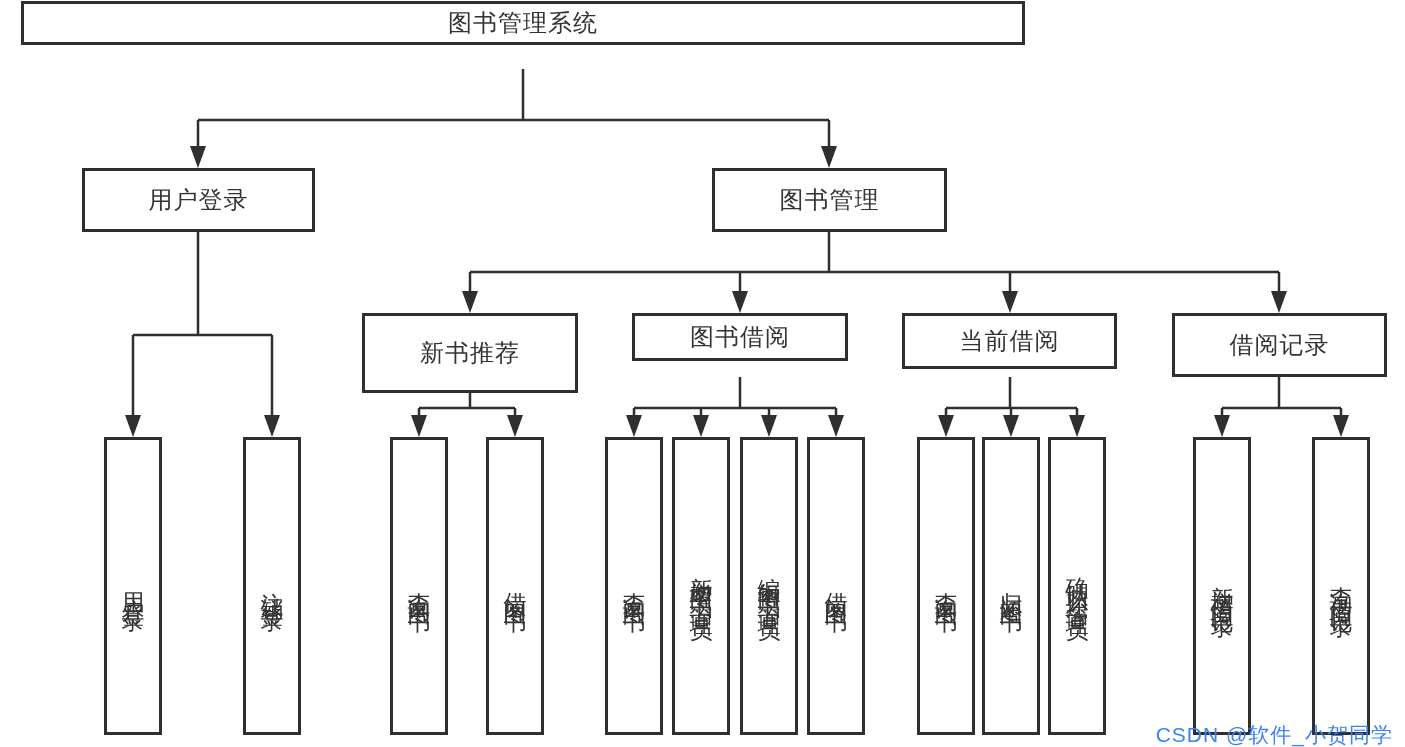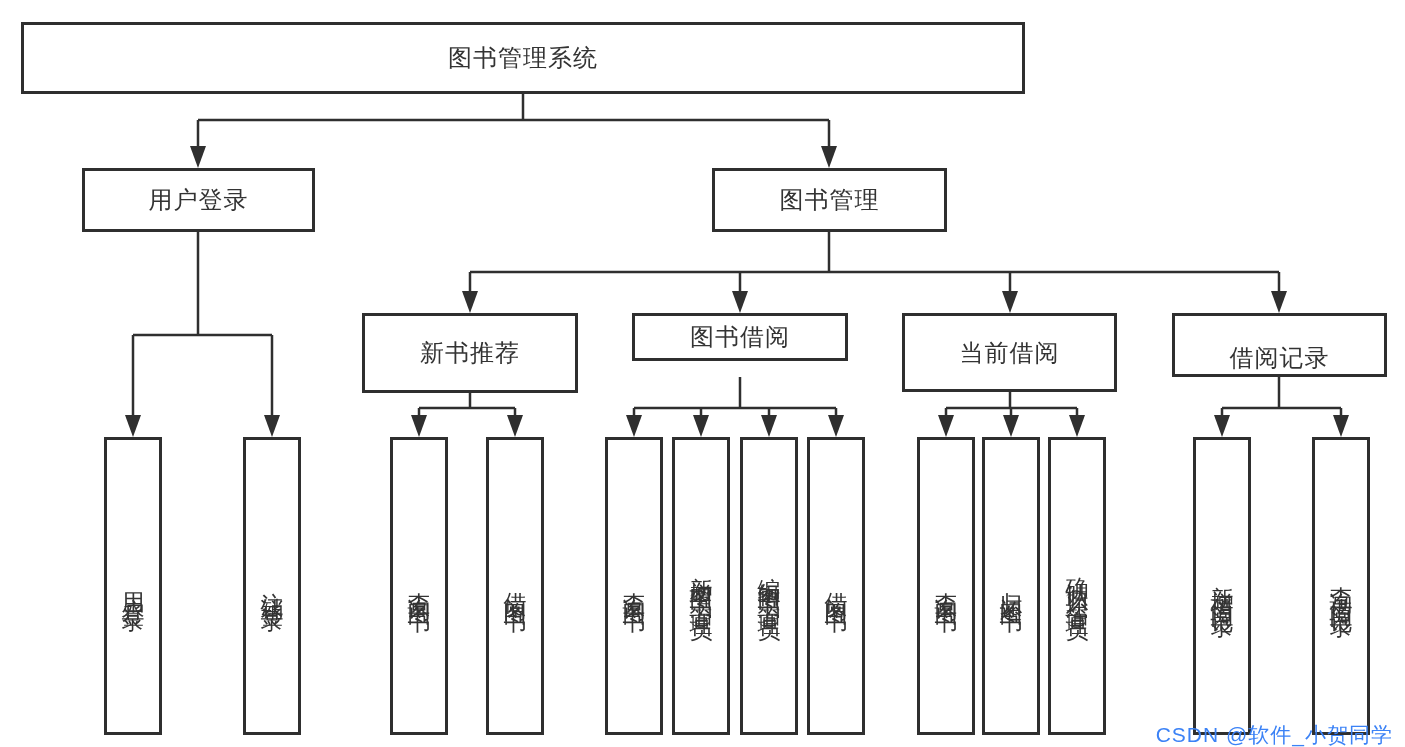--- a/index.html
+++ b/index.html
@@ -52,27 +52,27 @@
   .leaf span {
     writing-mode: vertical-rl;
     text-orientation: mixed;
     font-size: 23px;
     letter-spacing: 6px;
     line-height: 1;
     color: #333333;
     white-space: nowrap;
   }
   
-  .n-root        { left: 21px;   top: 22px;  width: 1004px; height: 72px; }
+  .n-root        { left: 21px;   top: 1px;  width: 1004px; height: 44px; }
   .n-user-login  { left: 82px;   top: 168px; width: 233px;  height: 64px; }
   .n-book-mgmt   { left: 712px;  top: 168px; width: 235px;  height: 64px; text-align: center; }
   .n-new-book    { left: 362px;  top: 313px; width: 216px;  height: 80px; }
   .n-borrowing   { left: 632px;  top: 313px; width: 216px;  height: 48px; }
-  .n-current     { left: 902px;  top: 313px; width: 215px;  height: 79px; }
-  .n-records     { left: 1172px; top: 313px; width: 215px;  height: 64px; align-items: flex-end; }
+  .n-current     { left: 902px;  top: 313px; width: 215px;  height: 56px; }
+  .n-records     { left: 1172px; top: 313px; width: 215px;  height: 64px; }
   
   .l-1  { left: 104px; }
   .l-2  { left: 243px; }
   .l-3  { left: 390px; }
   .l-4  { left: 486px; }
   .l-5  { left: 605px; }
   .l-6  { left: 672px; }
   .l-7  { left: 740px; }
   .l-8  { left: 807px; }
   .l-9  { left: 917px; }

